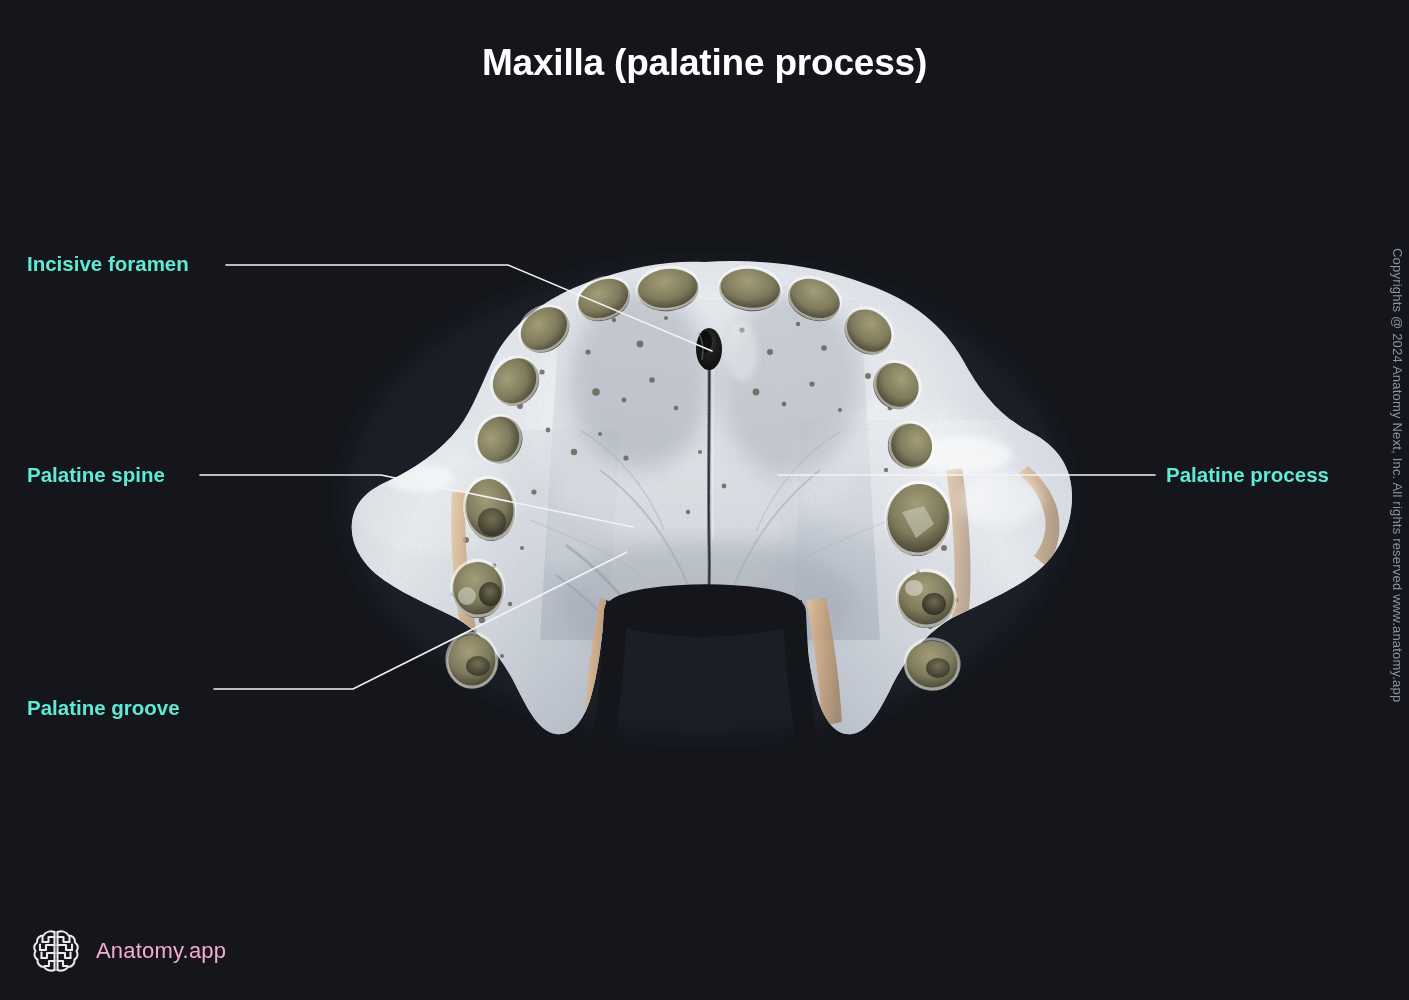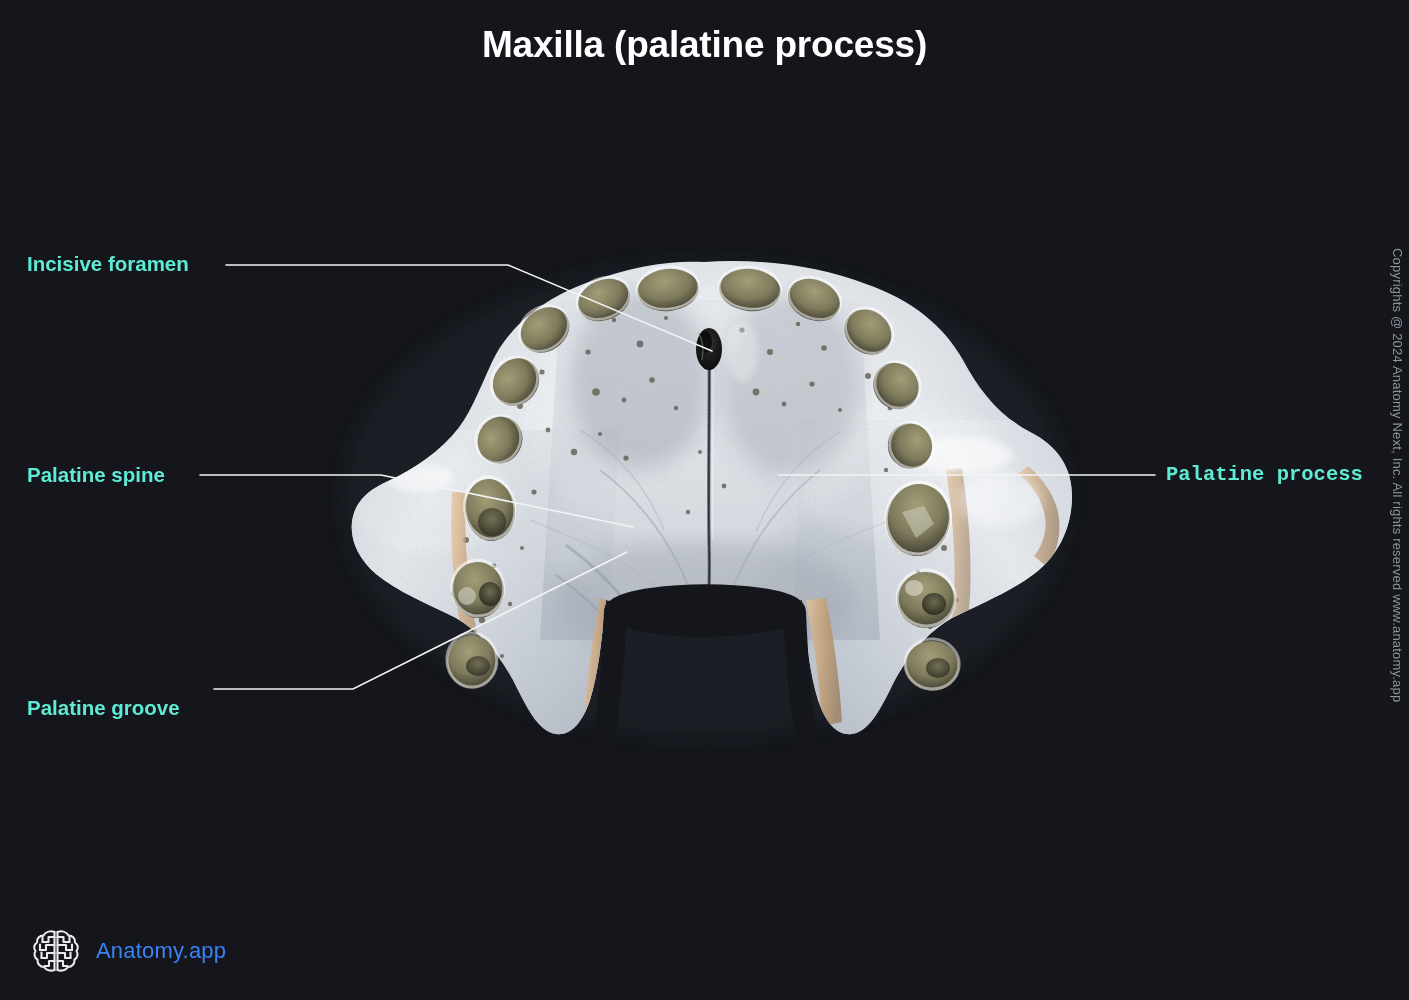--- a/index.html
+++ b/index.html
@@ -21,21 +21,21 @@
     left: 0; top: 0;
     width: 1409px;
     height: 1000px;
     background: #14161c;
   }
 
   
   .page-title {
     position: absolute;
     left: 0;
-    top: 24px;
+    top: 42px;
     width: 1409px;
     text-align: center;
     color: #ffffff;
     font-size: 37px;
     font-weight: bold;
     letter-spacing: -0.2px;
   }
 
   
   .view-caption {
@@ -51,21 +51,21 @@
 
   
   .label {
     position: absolute;
     color: #5eead4;
     font-size: 20.5px;
     font-weight: bold;
     white-space: nowrap;
   }
   .label-left  { text-align: left; }
-  .label-right { text-align: right; font-family: Liberation Mono, monospace; }
+  .label-right { text-align: right; }
 
   
   .copyright {
     position: absolute;
     right: 4px;
     top: 248px;
     color: #8f939c;
     font-size: 13px;
     writing-mode: vertical-rl;
     text-orientation: mixed;
@@ -76,21 +76,21 @@
   
   .brand {
     position: absolute;
     left: 30px;
     top: 925px;
     display: flex;
     align-items: center;
     gap: 14px;
   }
   .brand-name {
-    color: #3b82f6;
+    color: #f9a8d4;
     font-size: 22px;
     letter-spacing: 0.2px;
   }
 
   
   #art {
     position: absolute;
     left: 0; top: 0;
     width: 1409px;
     height: 1000px;

